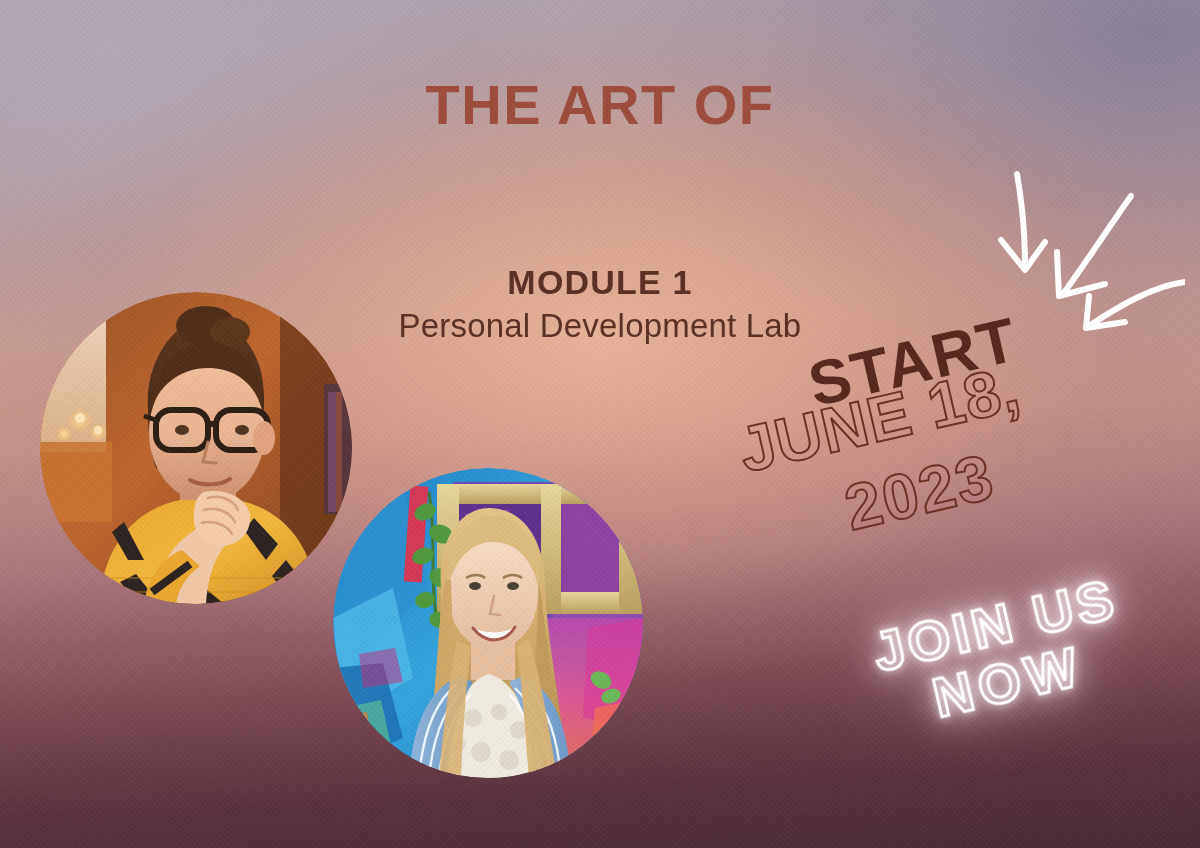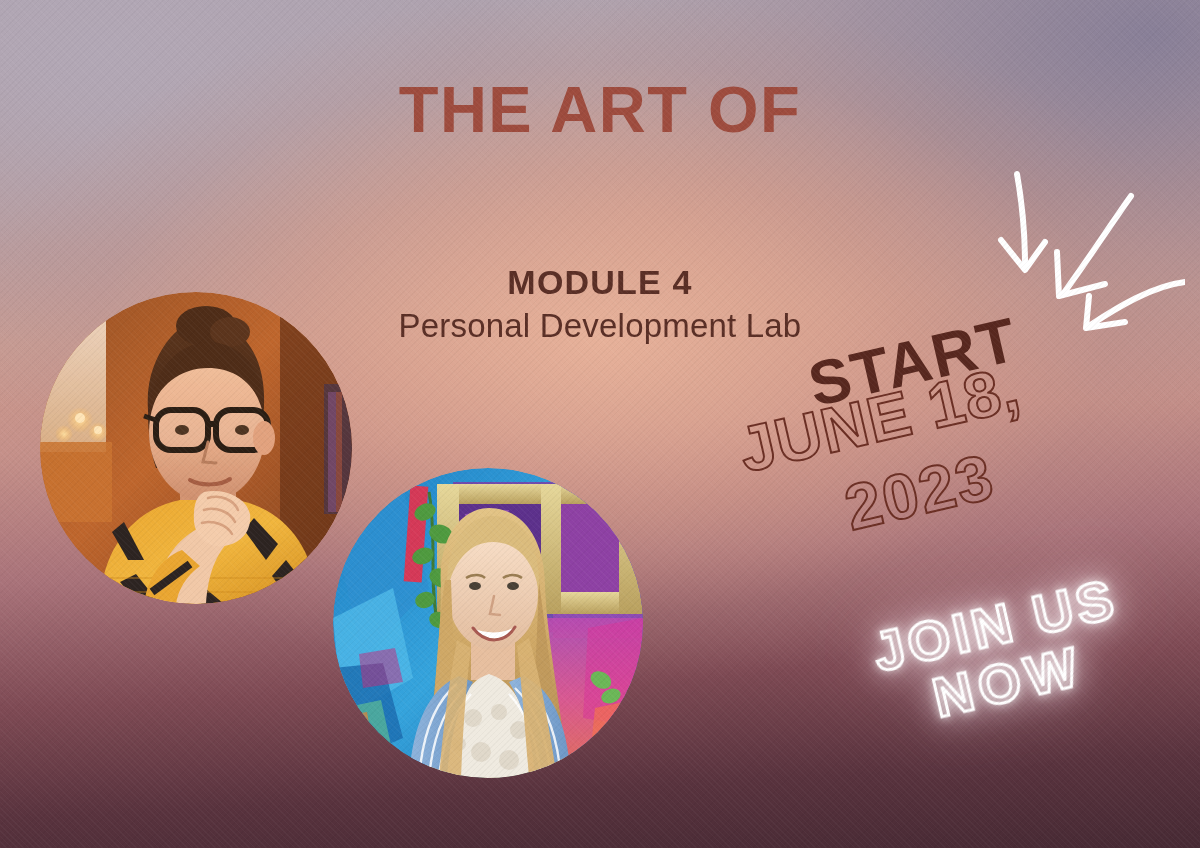--- a/index.html
+++ b/index.html
@@ -44,21 +44,21 @@
   
   .headline {
     position:absolute;
     left:0; right:0;
     top:78px;
     text-align:center;
     z-index:20;
     color:#9e4c3e;
     font-family:"Liberation Sans", sans-serif;
     font-weight:700;
-    font-size:65px;
+    font-size:56px;
     line-height:0.97;
     letter-spacing:1.5px;
   }
   .headline .l1 { display:block; }
   .headline .l2 { display:block; }
 
   
   .subwrap {
     position:absolute;
     left:0; right:0;
@@ -406,21 +406,21 @@
         <path d="M124 172 C116 214 110 260 106 310 L128 310 C130 258 134 210 138 180 Z" fill="#d8b273" opacity="0.9"></path>
       </g>
     </svg>
   </div>
 
   <div class="headline">
     <span class="l1">THE ART OF</span>
   </div>
 
   <div class="subwrap">
-    <span class="module">MODULE 4</span>
+    <span class="module">MODULE 1</span>
     <span class="labname">Personal Development Lab</span>
   </div>
 
   <div id="arrows">
     <svg viewBox="0 0 200 175" width="200" height="175">
       <g stroke="#ffffff" fill="none" stroke-linecap="round" stroke-linejoin="round">
 
         <path d="M32 14 C38 48 40 74 40 104" stroke-width="6"></path>
         <path d="M16 80 L40 110 L60 82" stroke-width="6"></path>
 

